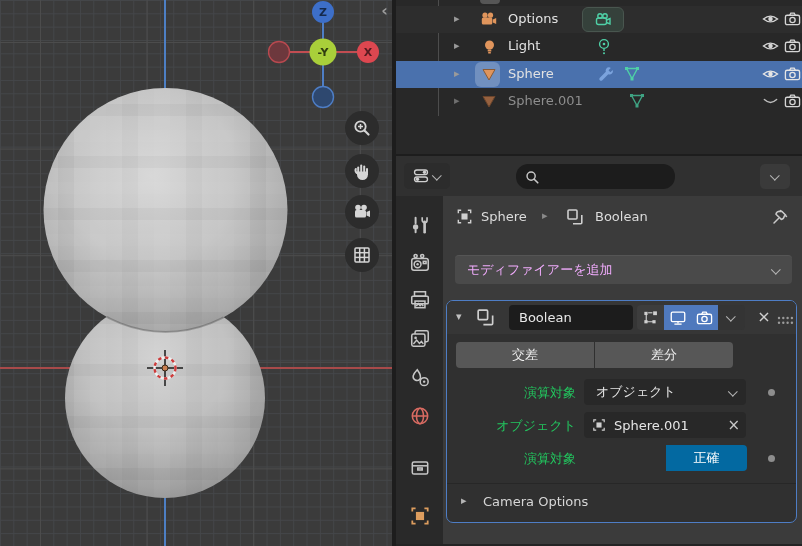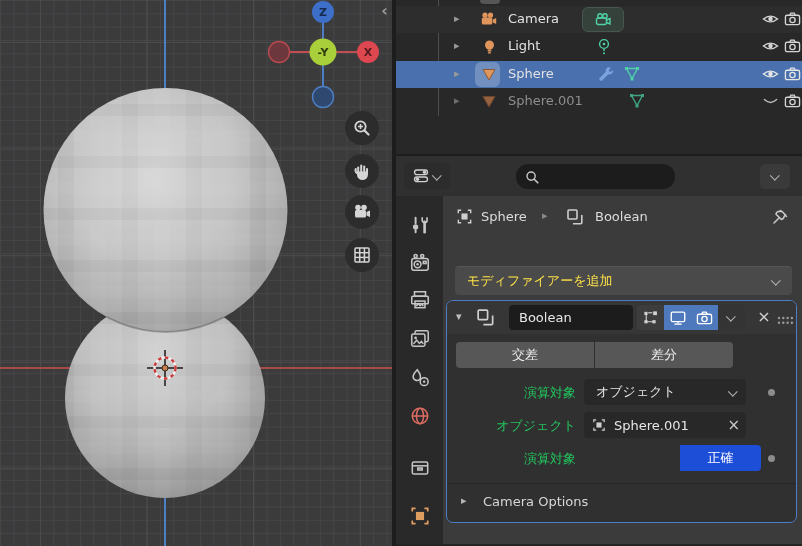--- a/index.html
+++ b/index.html
@@ -69,23 +69,23 @@
   .tab { position:absolute; left:11px; width:25px; height:25px; display:flex; align-items:center; justify-content:center; }
   
   #prop-main { position:absolute; left:47px; top:196px; width:359px; height:350px; background:#3b3b3b; }
   #breadcrumb { position:absolute; left:0; top:6px; width:359px; height:30px; }
   #breadcrumb .bc-icon { position:absolute; top:5px; }
   #bc-sphere { position:absolute; left:38px; top:7px; color:#dcdcdc; }
   #bc-arrow { position:absolute; left:99px; top:7px; color:#8a8a8a; font-size:11px; }
   #bc-boolean { position:absolute; left:152px; top:7px; color:#dcdcdc; }
   #pin { position:absolute; right:12px; top:5px; }
   #add-modifier {
-    position:absolute; left:12px; top:70px; width:337px; height:29px;
+    position:absolute; left:12px; top:59px; width:337px; height:29px;
     background:#4a4a4a; border-radius:4px; border-top:1px solid #555;
-    display:flex; align-items:center; padding:0 12px; color:#fde047;
+    display:flex; align-items:center; padding:0 12px; color:#f0abfc;
   }
   #add-modifier .chev { margin-left:auto; }
   
   #mod-panel {
     position:absolute; left:3px; top:104px; width:351px; height:223px;
     background:#303030; border:1px solid #4e7dc5; border-radius:7px;
   }
   #mod-header { position:absolute; left:0; top:0; width:349px; height:33px; background:#363636; border-radius:6px 6px 0 0; }
   #mod-collapse { position:absolute; left:9px; top:9px; color:#c0c0c0; font-size:11px; }
   #mod-icon { position:absolute; left:28px; top:6px; }
@@ -105,21 +105,21 @@
   .seg.active { background:#4f79bd; color:#fff; }
   .f-row { position:absolute; left:0; width:351px; height:26px; }
   .f-label { position:absolute; left:0; top:5px; width:129px; text-align:right; color:#22c55e; }
   .f-widget { position:absolute; left:137px; top:0; width:162px; height:26px; background:#282828; border-radius:4px; display:flex; align-items:center; }
   .decorator { position:absolute; left:321px; top:10px; width:7px; height:7px; border-radius:50%; background:#8d8d8d; }
   .dd-text { color:#e5e5e5; padding-left:12px; }
   .dd-chev { margin-left:auto; margin-right:9px; }
   .obj-x { margin-left:auto; margin-right:6px; color:#c9c9c9; font-size:15px; }
   .solver-seg { position:absolute; top:0; width:81px; height:26px; background:#575757; color:#f0f0f0; display:flex; align-items:center; justify-content:center; }
   #solver-fast { left:137px; border-radius:4px 0 0 4px; }
-  #solver-exact { left:233px; border-radius:0 4px 4px 0; background:#1d4ed8; color:#fff;text-align:center; }
+  #solver-exact { left:219px; border-radius:0 4px 4px 0; background:#0369a1; color:#fff;text-align:center; }
   #panel-sep { position:absolute; left:0; top:182px; width:349px; height:1px; background:#272727; }
   #solver-options { position:absolute; left:0; top:187px; width:349px; height:30px; }
   #solver-options .expand { position:absolute; left:14px; top:6px; color:#b5b5b5; font-size:11px; }
   #solver-options .so-label { position:absolute; left:36px; top:6px; color:#d6d6d6; }
   #bottom-edge { position:absolute; left:0; top:544px; width:406px; height:2px; background:#242424; }
   
   .chev { display:inline-block; width:7px; height:7px; border-left:1.6px solid #b5b5b5; border-bottom:1.6px solid #b5b5b5; transform:rotate(-45deg) translateY(-1px); }
 </style>
 </head>
 <body>
@@ -256,21 +256,21 @@
       <div class="o-row alt" style="top:6px">
         <span class="expand">▸</span>
         <span class="objicon">
           <svg width="18" height="17" viewBox="0 0 18 17">
             <circle cx="5" cy="4.2" r="2.6" fill="#e0955c"></circle>
             <circle cx="10.5" cy="4.2" r="2.6" fill="#e0955c"></circle>
             <rect x="1.8" y="6.5" width="10.5" height="7" rx="1.5" fill="#e0955c"></rect>
             <path d="M12.8 8.5 L16.2 7 V13 L12.8 11.5 Z" fill="#e0955c"></path>
           </svg>
         </span>
-        <span class="oname">Camera</span>
+        <span class="oname">Options</span>
         <span class="databadge">
           <svg width="22" height="18" viewBox="0 0 22 18">
             <g stroke="#4fd0a6" stroke-width="1.4" fill="none">
               <circle cx="8" cy="5" r="2.2"></circle>
                 <circle cx="13" cy="5" r="2.2"></circle>
               <rect x="4.5" y="7" width="10" height="6.5" rx="2"></rect>
               <path d="M14.5 9 L18 7.5 V13 L14.5 11.5"></path>
             </g>
           </svg>
         </span>

